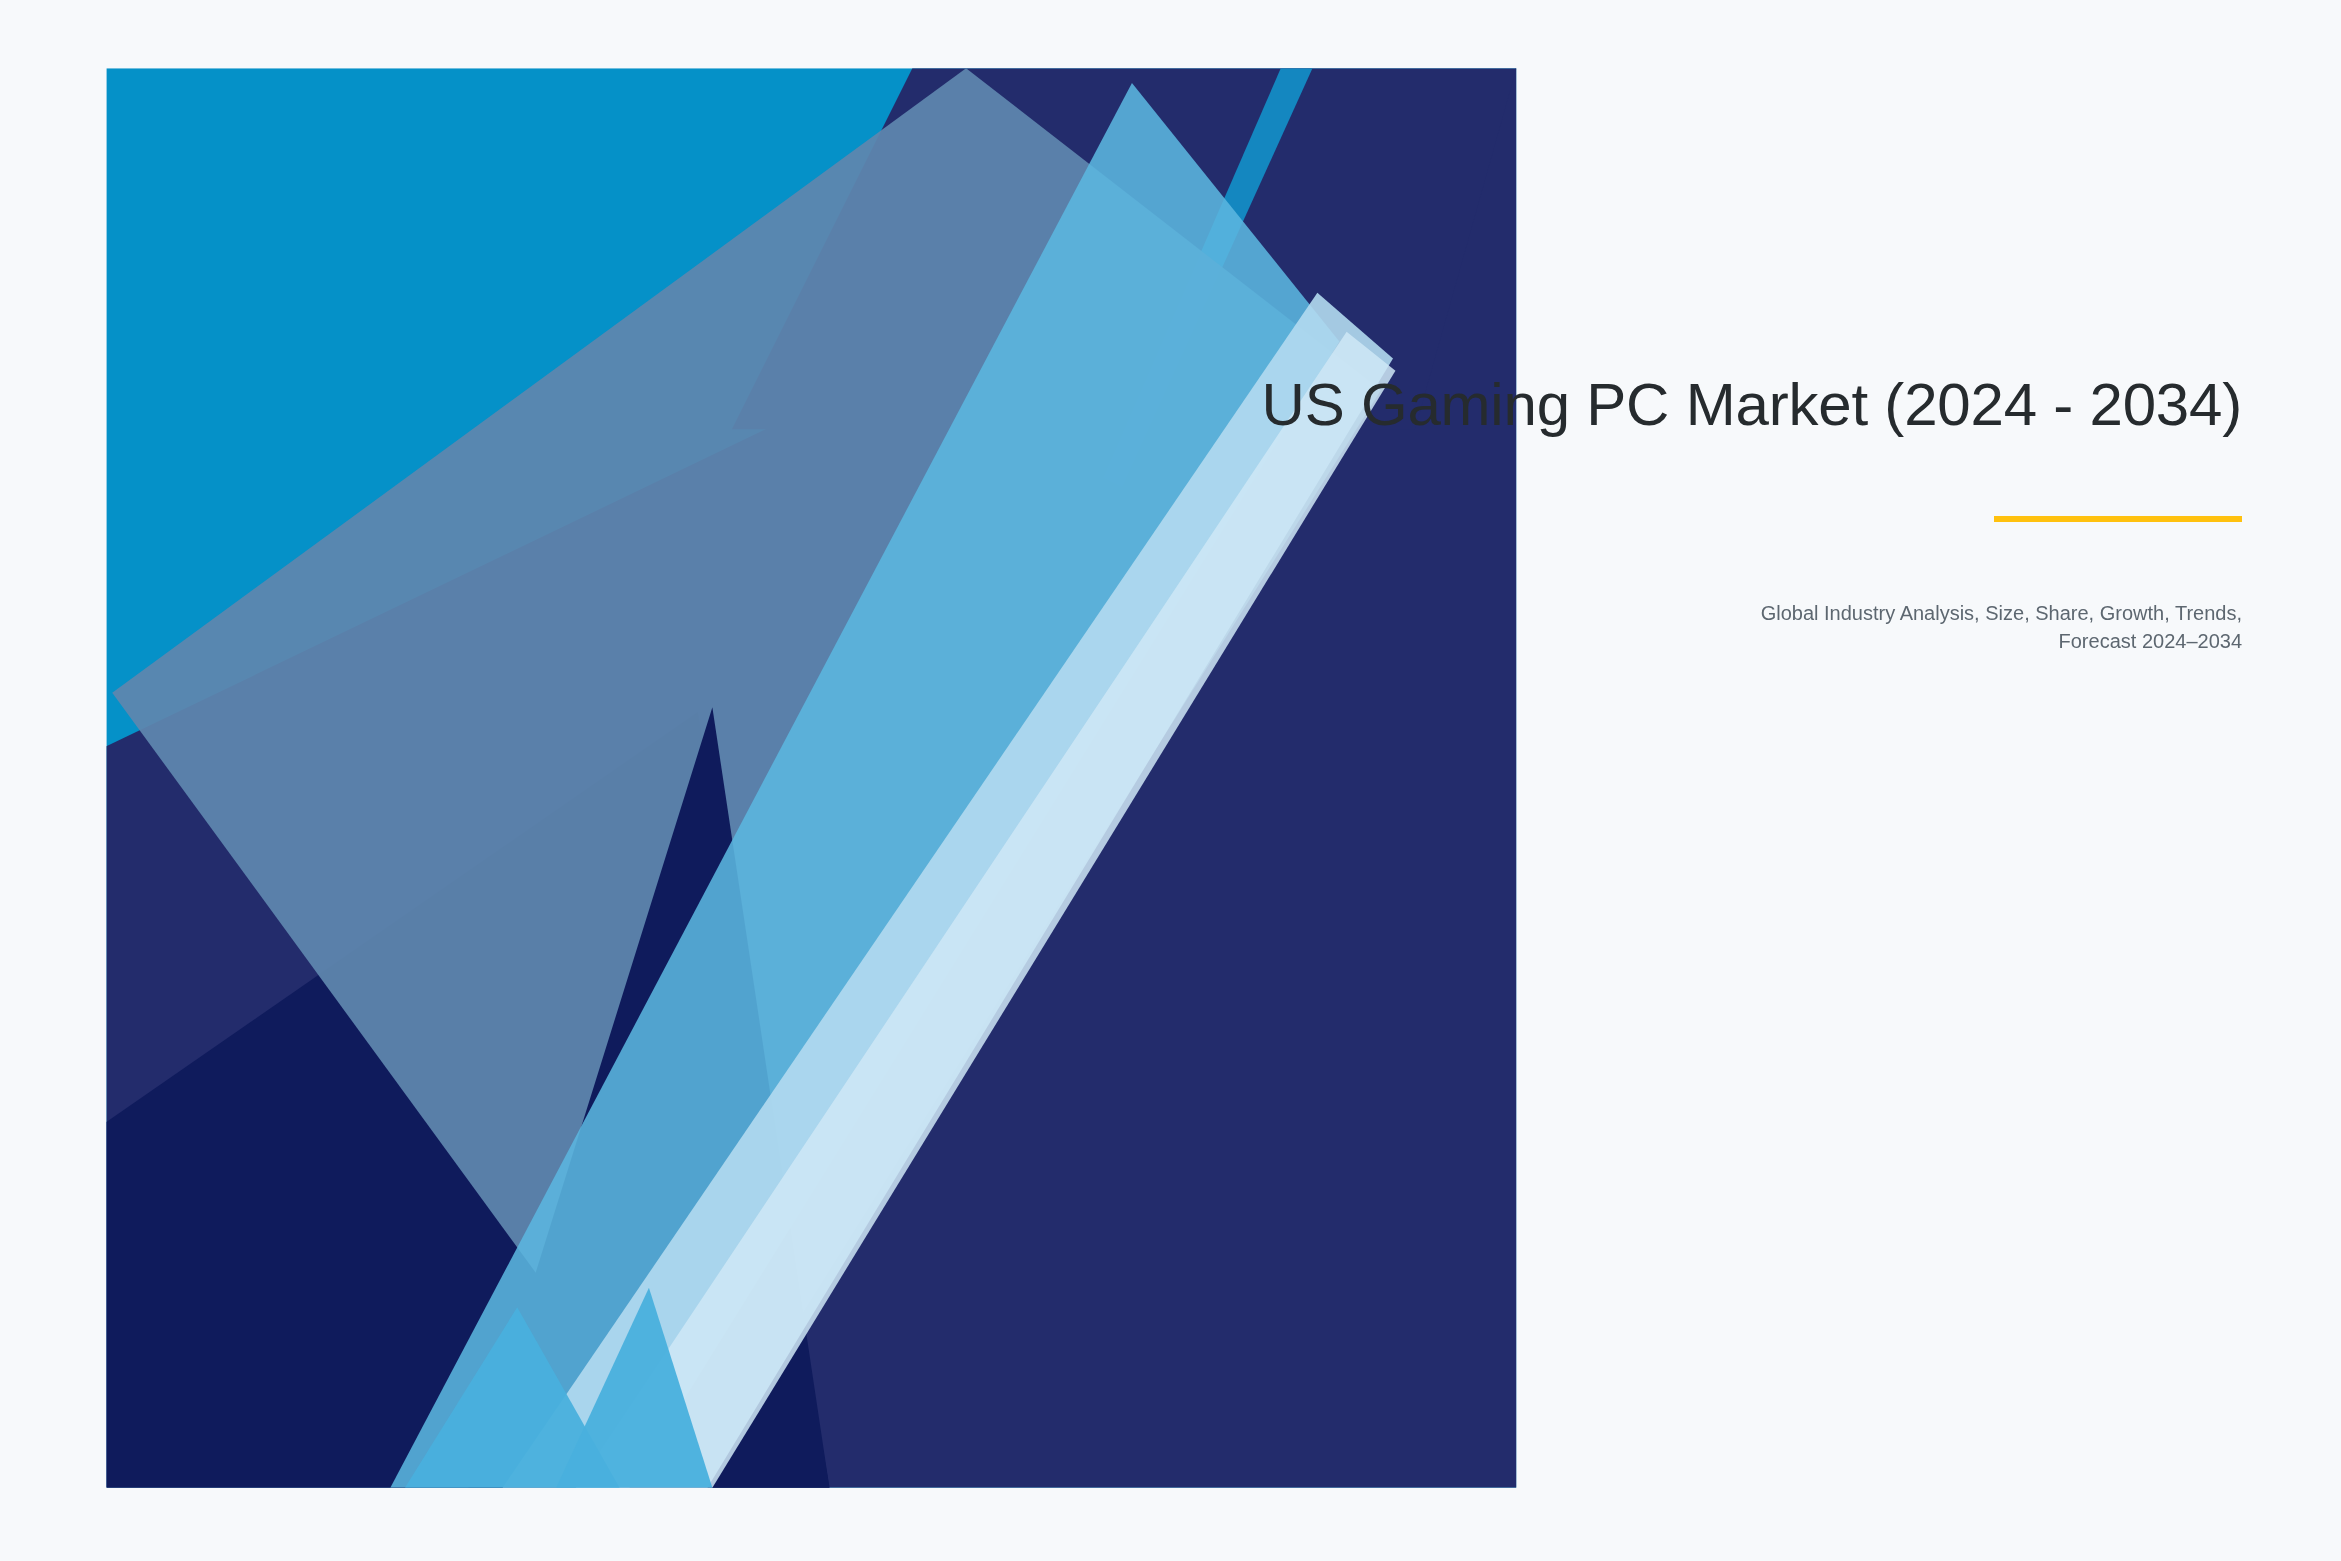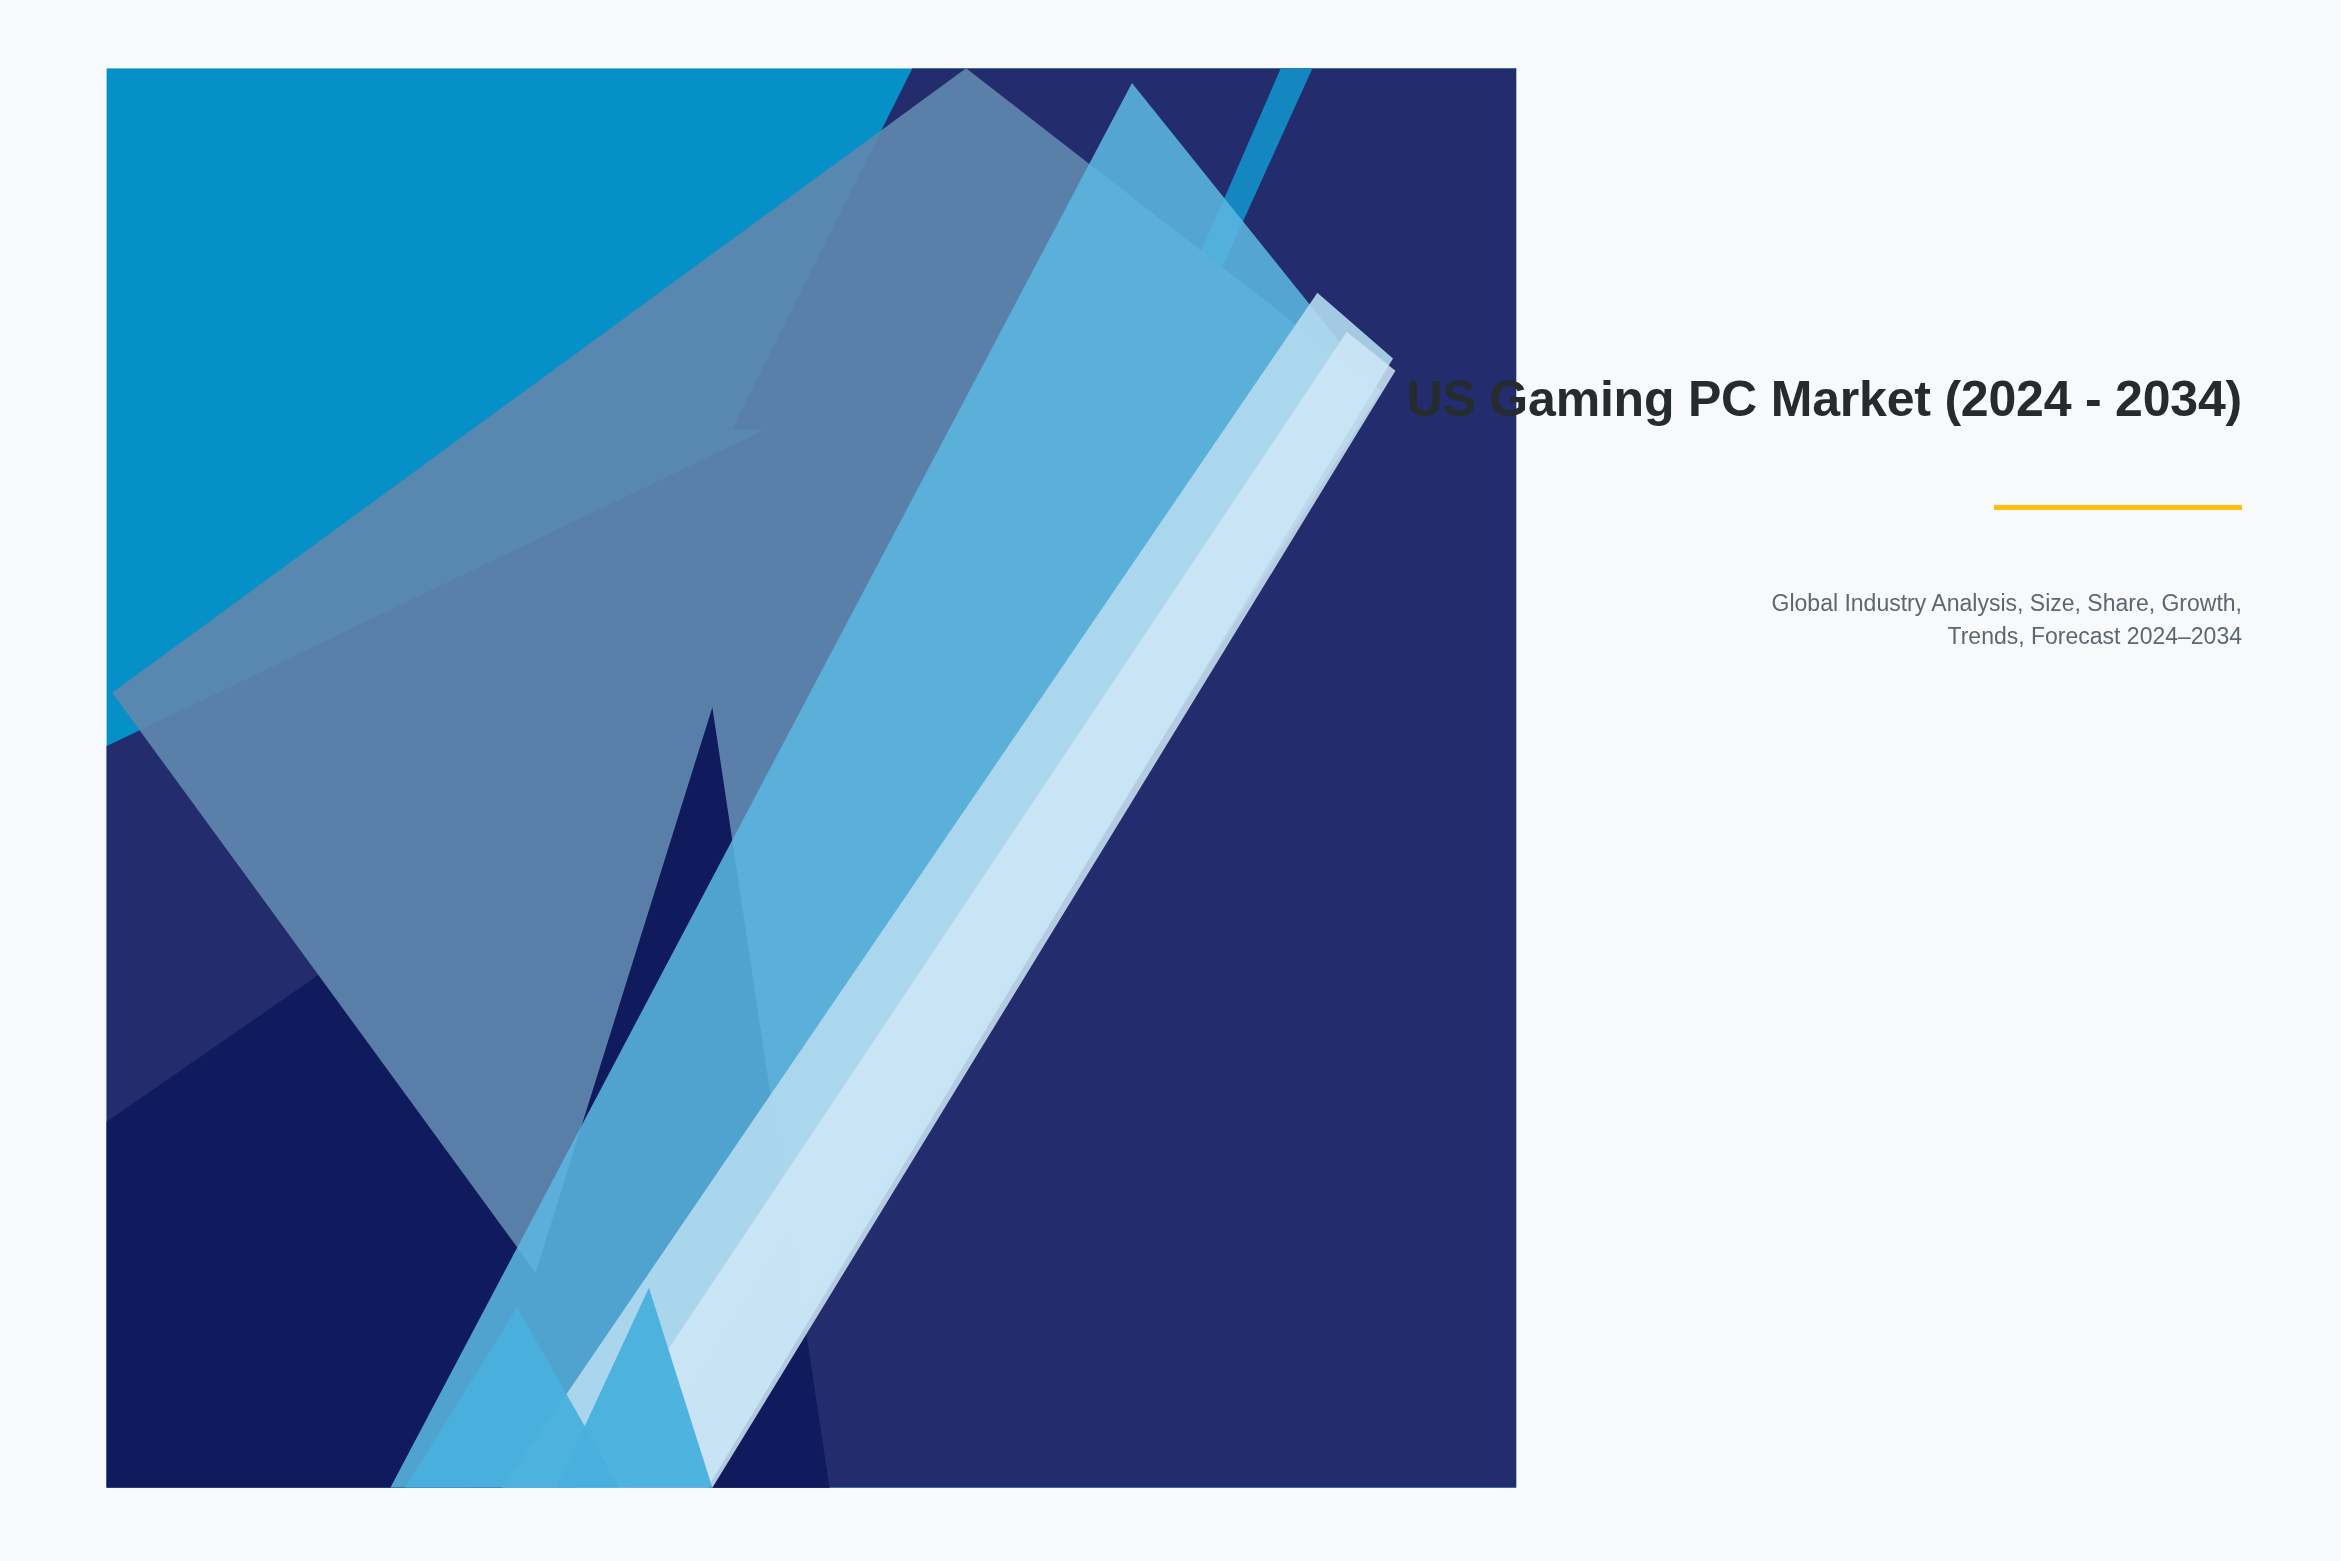--- a/index.html
+++ b/index.html
@@ -33,42 +33,42 @@
   
   #text-block {
     position: absolute;
     left: 829px;
     top: 371px;
     width: 1413px;
     text-align: right;
   }
 
   #page-title {
-    font-size: 50px;
+    font-size: 60px;
     line-height: 1.12;
-    font-weight: 700;
+    font-weight: 400;
     color: #262b2e;
     letter-spacing: -0.2px;
     margin: 0;
     white-space: nowrap;
   }
 
   #title-divider {
     margin-left: auto;
     margin-right: 0;
     margin-top: 78px;
     width: 248px;
     height: 5.4px;
     background: #ffc10e;
   }
 
   #page-subtitle {
     margin: 0;
     margin-top: 77px;
-    font-size: 23px;
+    font-size: 20px;
     line-height: 1.42;
     font-weight: 400;
     color: #5d6770;
     max-width: 522px;
     margin-left: auto;
     text-align: right;
   }
 </style>
 </head>
 <body>

